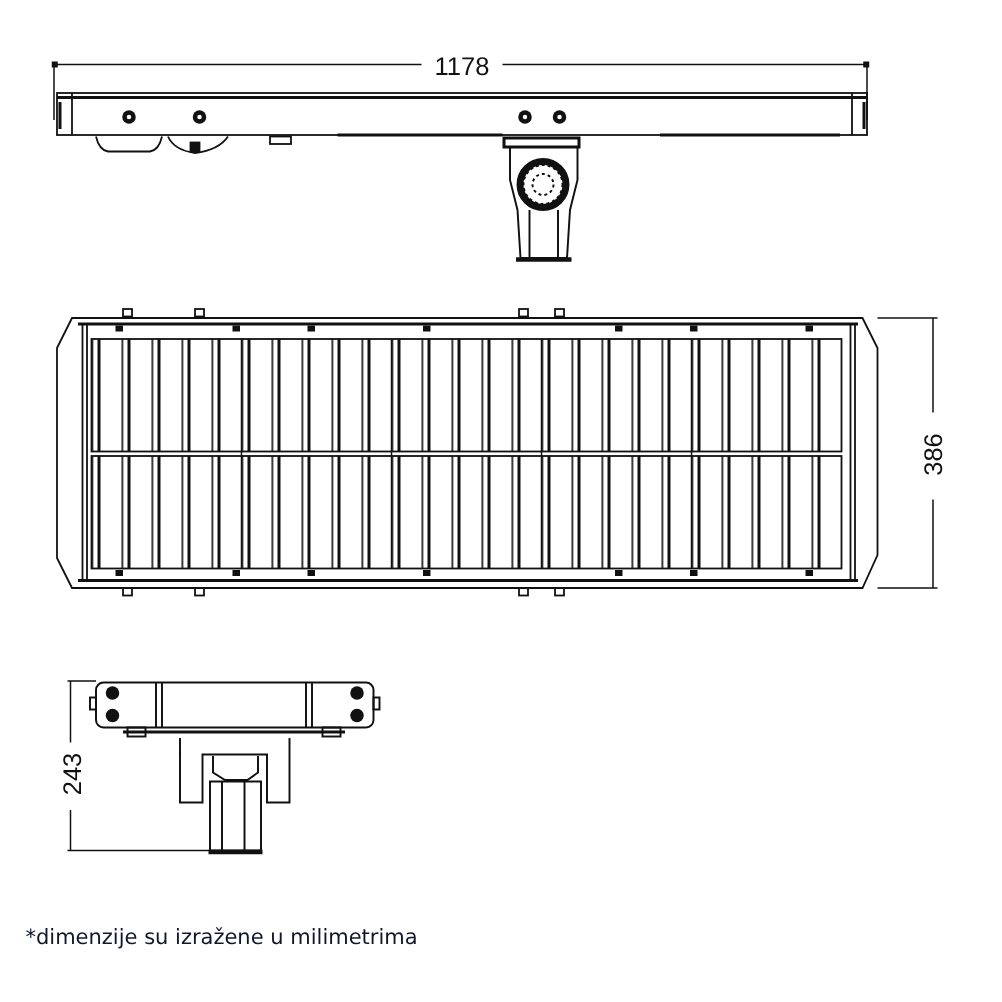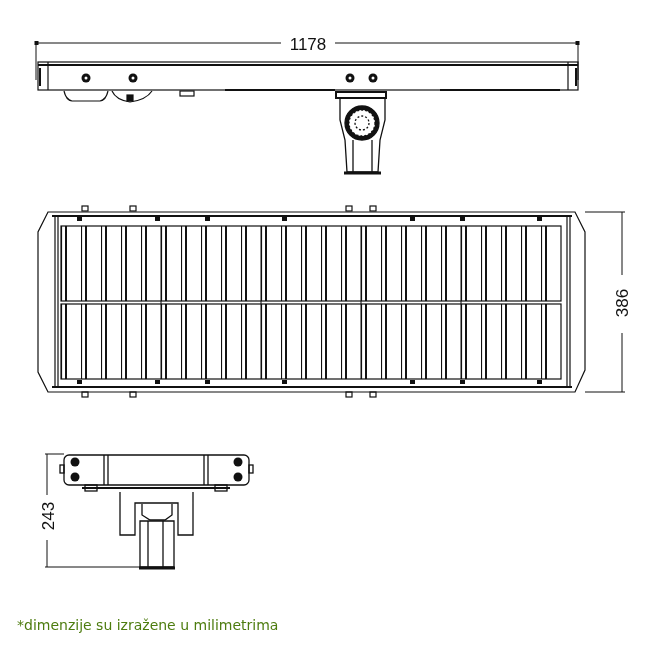--- a/index.html
+++ b/index.html
@@ -1,19 +1,19 @@
 <!DOCTYPE html>
 <html><head>
 <meta charset="utf-8">
 <style>
   html, body { margin:0; padding:0; background:#ffffff; }
   body { width:668px; height:668px; position:relative; overflow:hidden; font-family:"DejaVu Sans", sans-serif; }
   #drawing { position:absolute; left:0; top:0; width:668px; height:668px; }
   .dim-label { font-family:"Liberation Sans", sans-serif; font-size:17px; fill:#111; }
-  .note { position:absolute; left:17px; top:617px; font-family:"DejaVu Sans", sans-serif; font-size:14px; color:#4d7c0f; white-space:nowrap; }
+  .note { position:absolute; left:17px; top:617px; font-family:"DejaVu Sans", sans-serif; font-size:14px; color:#0f172a; white-space:nowrap; }
 </style>
 </head>
 <body>
 
 <svg id="drawing" viewBox="0 0 668 668" xmlns="http://www.w3.org/2000/svg">
   <defs>
     <pattern id="slat" x="61" y="0" width="20" height="10" patternUnits="userSpaceOnUse">
       <line x1="0.5" y1="0" x2="0.5" y2="10" stroke="#111" stroke-width="1.2"></line>
       <line x1="5" y1="0" x2="5" y2="10" stroke="#111" stroke-width="2"></line>
     </pattern>

